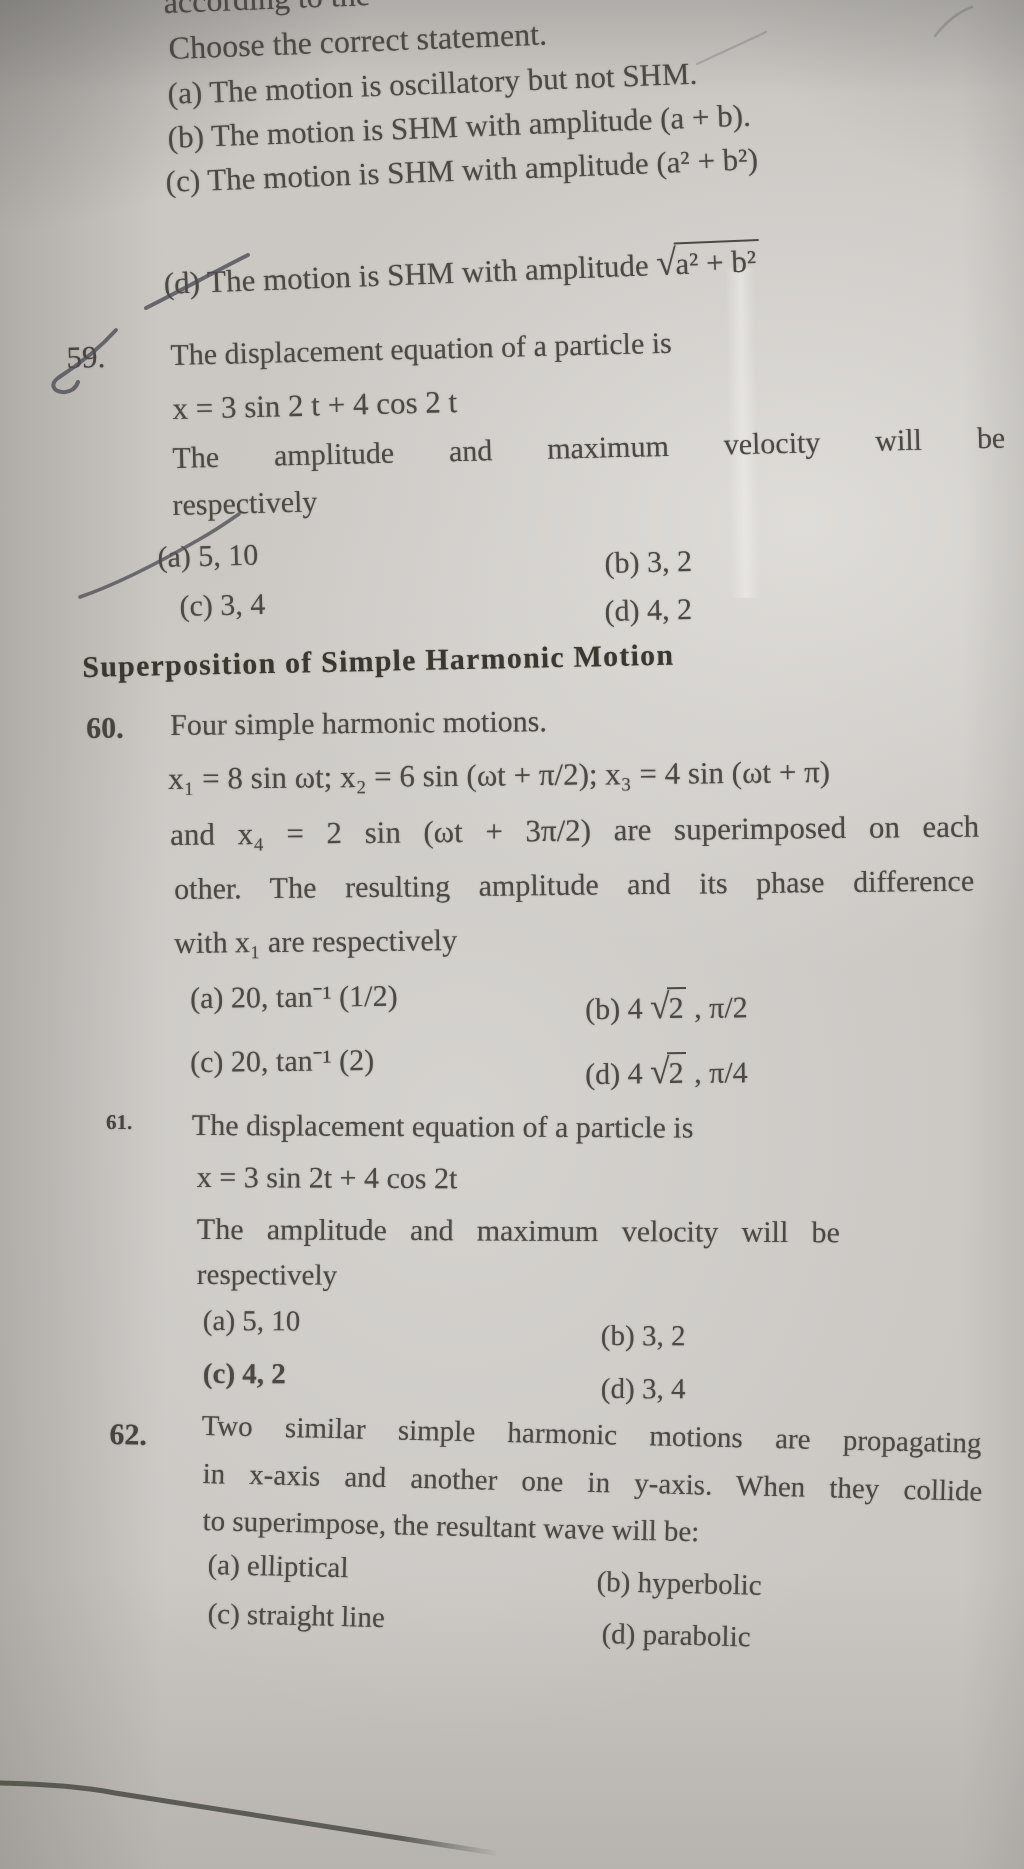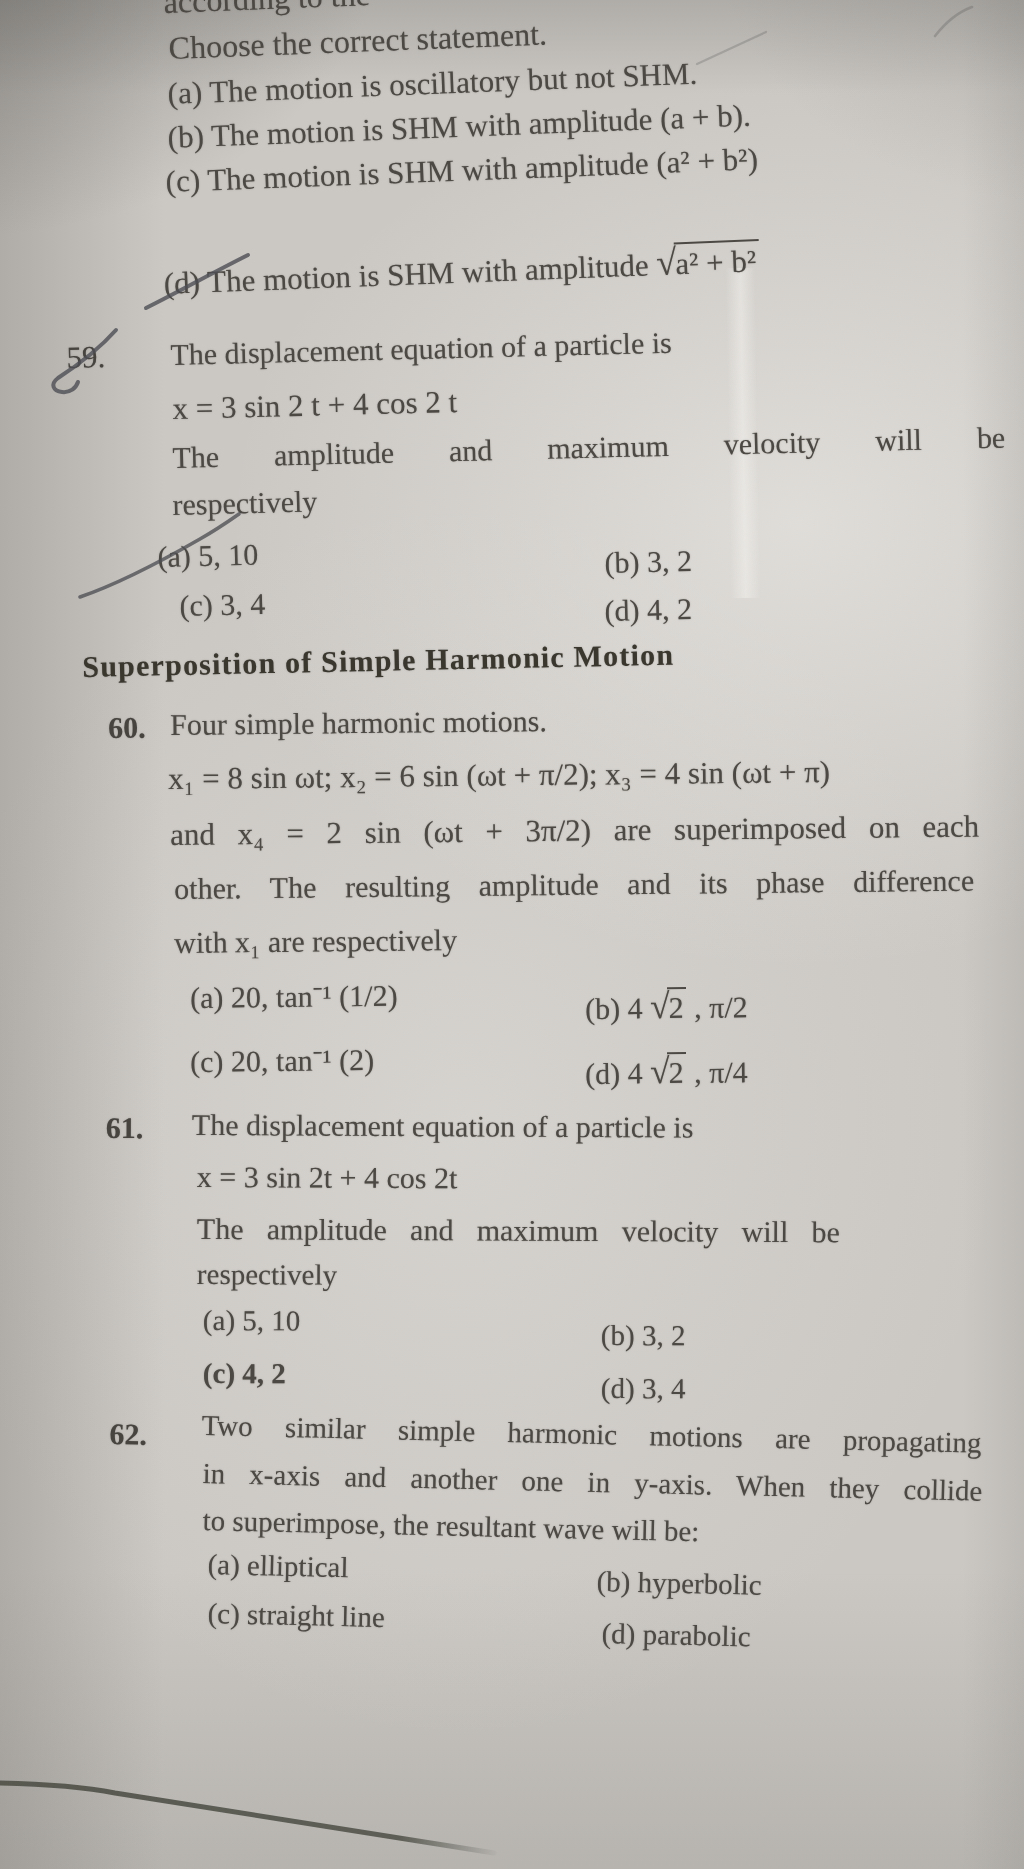--- a/index.html
+++ b/index.html
@@ -62,32 +62,32 @@
   <div class="ln r59" style="left:172px;top:391px;font-size:31px;">x = 3 sin 2 t + 4 cos 2 t</div>
   <div class="ln r59 just" style="left:172px;top:440px;font-size:30px;width:833px;">The amplitude and maximum velocity will be</div>
   <div class="ln r59" style="left:172px;top:487px;font-size:30px;">respectively</div>
   <div class="ln r59" style="left:157px;top:539px;font-size:30px;">(a) 5, 10</div>
   <div class="ln r59" style="left:604px;top:545px;font-size:30px;">(b) 3, 2</div>
   <div class="ln r59" style="left:179px;top:588px;font-size:30px;">(c) 3, 4</div>
   <div class="ln r59" style="left:604px;top:593px;font-size:30px;">(d) 4, 2</div>
 
   <div class="ln rH bold head" style="left:82px;top:649px;font-size:30px;">Superposition of Simple Harmonic Motion</div>
 
-  <div class="ln r60 bold num" style="left:86px;top:710px;font-size:30px;margin-left:22px;">60.</div>
+  <div class="ln r60 bold num" style="left:86px;top:710px;font-size:30px;">60.</div>
   <div class="ln r60" style="left:170px;top:707px;font-size:30px;">Four simple harmonic motions.</div>
   <div class="ln r60" style="left:168px;top:761px;font-size:31px;">x₁ = 8 sin ωt; x₂ = 6 sin (ωt + π/2); x₃ = 4 sin (ωt + π)</div>
   <div class="ln r60 just" style="left:170px;top:817px;font-size:31px;width:809px;">and x₄ = 2 sin (ωt + 3π/2) are superimposed on each</div>
   <div class="ln r60 just" style="left:174px;top:871px;font-size:30px;width:800px;">other. The resulting amplitude and its phase difference</div>
   <div class="ln r60" style="left:174px;top:925px;font-size:30px;">with x₁ are respectively</div>
   <div class="ln r60" style="left:190px;top:980px;font-size:30px;">(a) 20, tan⁻¹ (1/2)</div>
   <div class="ln r60" style="left:585px;top:987px;font-size:30px;">(b) 4 <span class="rt">√</span><span class="vinc">2</span> , π/2</div>
   <div class="ln r60" style="left:190px;top:1044px;font-size:30px;">(c) 20, tan⁻¹ (2)</div>
   <div class="ln r60" style="left:585px;top:1052px;font-size:30px;">(d) 4 <span class="rt">√</span><span class="vinc">2</span> , π/4</div>
 
-  <div class="ln r61 bold num" style="left:106px;top:1110px;font-size:30px;text-align:center;">61.</div>
+  <div class="ln r61 bold num" style="left:106px;top:1110px;font-size:21px;text-align:center;">61.</div>
   <div class="ln r61" style="left:192px;top:1107px;font-size:30px;">The displacement equation of a particle is</div>
   <div class="ln r61" style="left:197px;top:1159px;font-size:30px;">x = 3 sin 2t + 4 cos 2t</div>
   <div class="ln r61 just" style="left:197px;top:1211px;font-size:30px;width:643px;">The amplitude and maximum velocity will be</div>
   <div class="ln r61" style="left:197px;top:1257px;font-size:29px;">respectively</div>
   <div class="ln r61" style="left:203px;top:1303px;font-size:29px;">(a) 5, 10</div>
   <div class="ln r61" style="left:601px;top:1318px;font-size:29px;">(b) 3, 2</div>
   <div class="ln r61" style="left:203px;top:1356px;font-size:29px;font-weight:bold;">(c) 4, 2</div>
   <div class="ln r61" style="left:601px;top:1371px;font-size:29px;">(d) 3, 4</div>
 
   <div class="ln r62 bold num" style="left:110px;top:1416px;font-size:30px;">62.</div>

